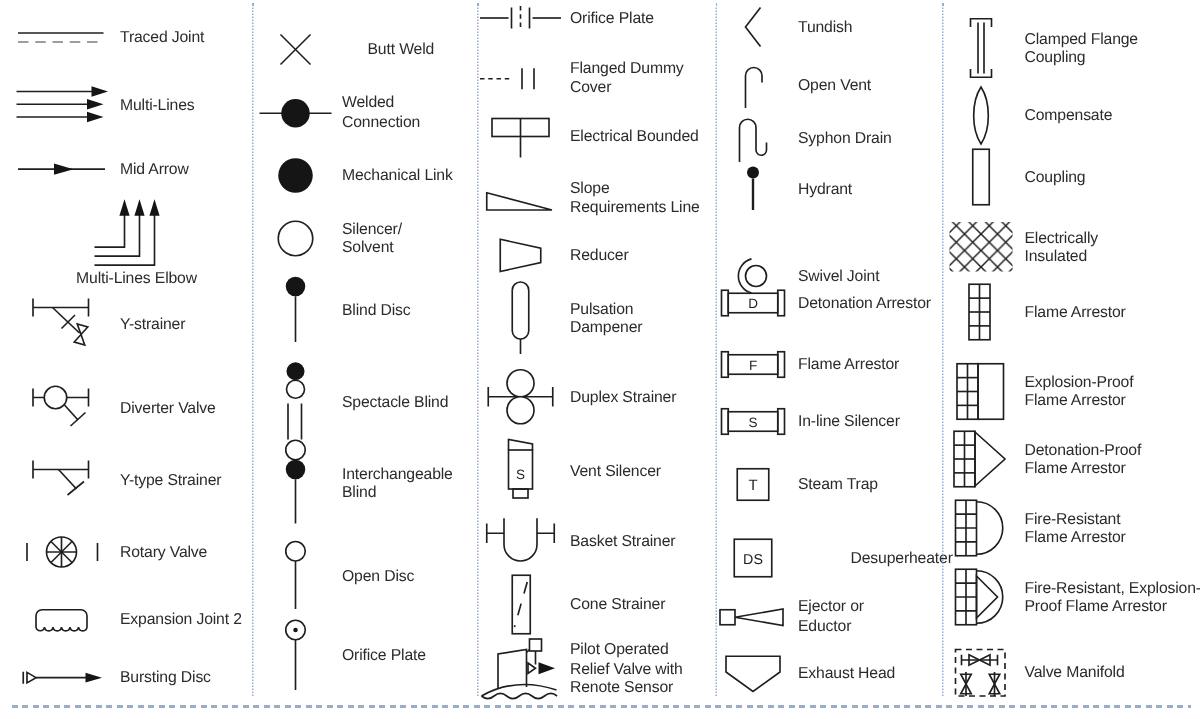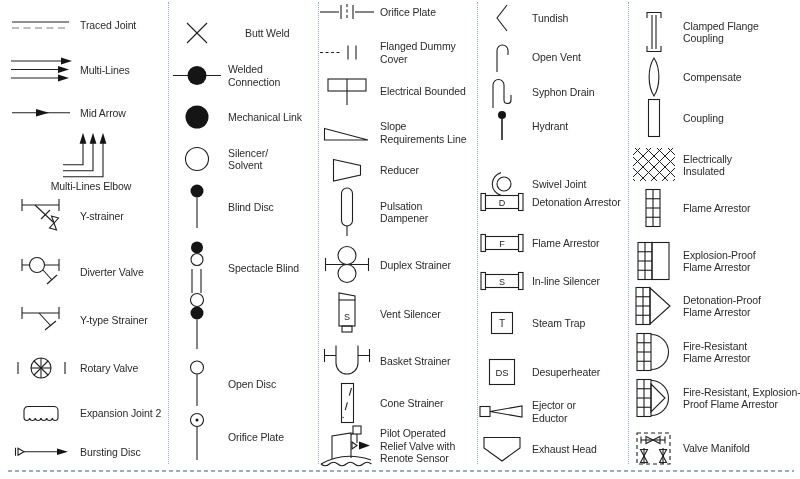--- a/index.html
+++ b/index.html
@@ -233,20 +233,24 @@
         </div>
       </div>
       <div class="row" style="left: 172px; top: 322px; width: 144px;">
         <span class="sym" style="width: 50px;">
           <svg width="24" height="58" viewBox="0 0 24 58">
             <circle class="st" cx="12" cy="7" r="6.5"></circle>
             <circle class="fl" cx="12" cy="20" r="6.5"></circle>
             <line class="st" x1="12" y1="26.5" x2="12" y2="56"></line>
           </svg>
         </span>
+        <div class="lab">
+          <div>Interchangeable</div>
+          <div>Blind</div>
+        </div>
       </div>
       <div class="row" style="left: 172px; top: 384px; width: 144px;">
         <span class="sym" style="width: 50px;">
           <svg width="18" height="48" viewBox="0 0 18 48">
             <circle class="st" cx="9" cy="7.5" r="6.5"></circle>
             <line class="st" x1="9" y1="14" x2="9" y2="46"></line>
           </svg>
         </span>
         <div class="lab">
           <div>Open Disc</div>
@@ -504,21 +508,21 @@
         <span class="sym" style="width: 48px;">
           <svg width="26" height="26" viewBox="0 0 26 26">
             <rect class="st" x="2.5" y="2.5" width="21" height="21"></rect>
             <text class="tx" x="13" y="16.8" text-anchor="middle" font-size="10">T</text>
           </svg>
         </span>
         <div class="lab">
           <div>Steam Trap</div>
         </div>
       </div>
-      <div class="row" style="left: 478px; top: 372px; width: 148px;">
+      <div class="row" style="left: 478px; top: 372px; width: 148px; gap: 35px;">
         <span class="sym" style="width: 48px;">
           <svg width="30" height="30" viewBox="0 0 30 30">
             <rect class="st" x="2.5" y="2.5" width="25" height="25"></rect>
             <text class="tx" x="15" y="18.8" text-anchor="middle" font-size="9.5">DS</text>
           </svg>
         </span>
         <div class="lab">
           <div>Desuperheater</div>
         </div>
       </div>

